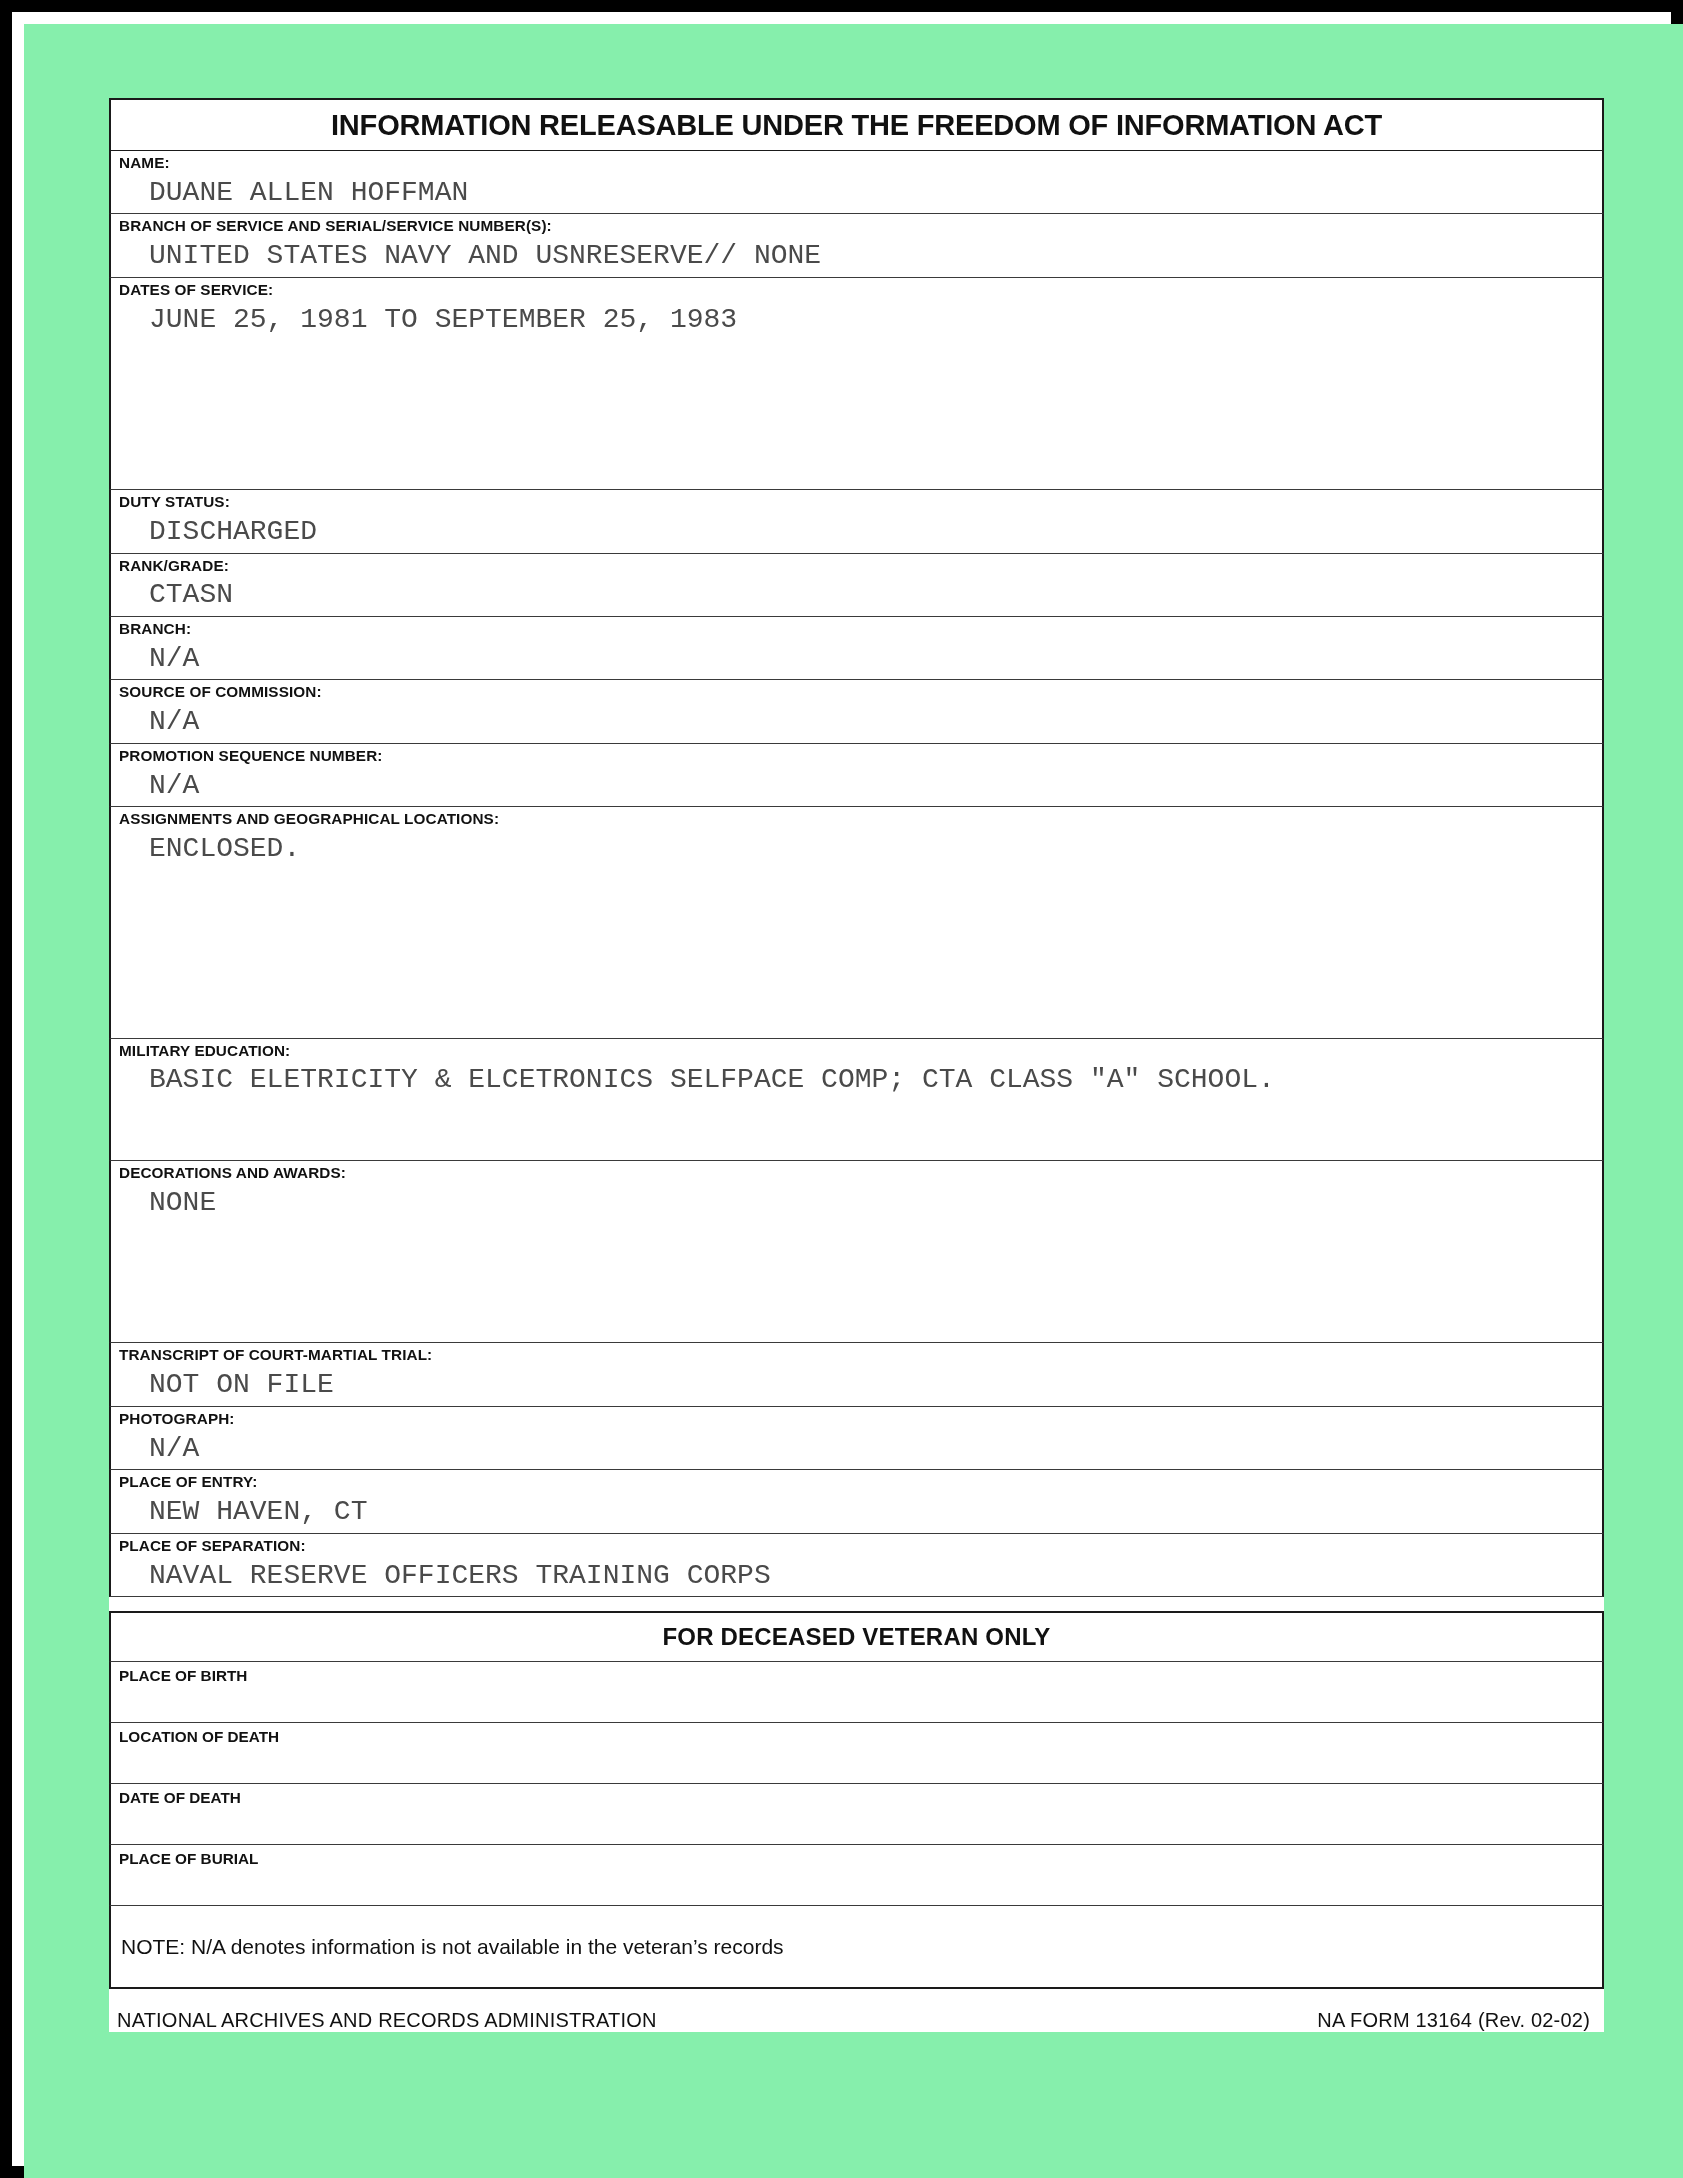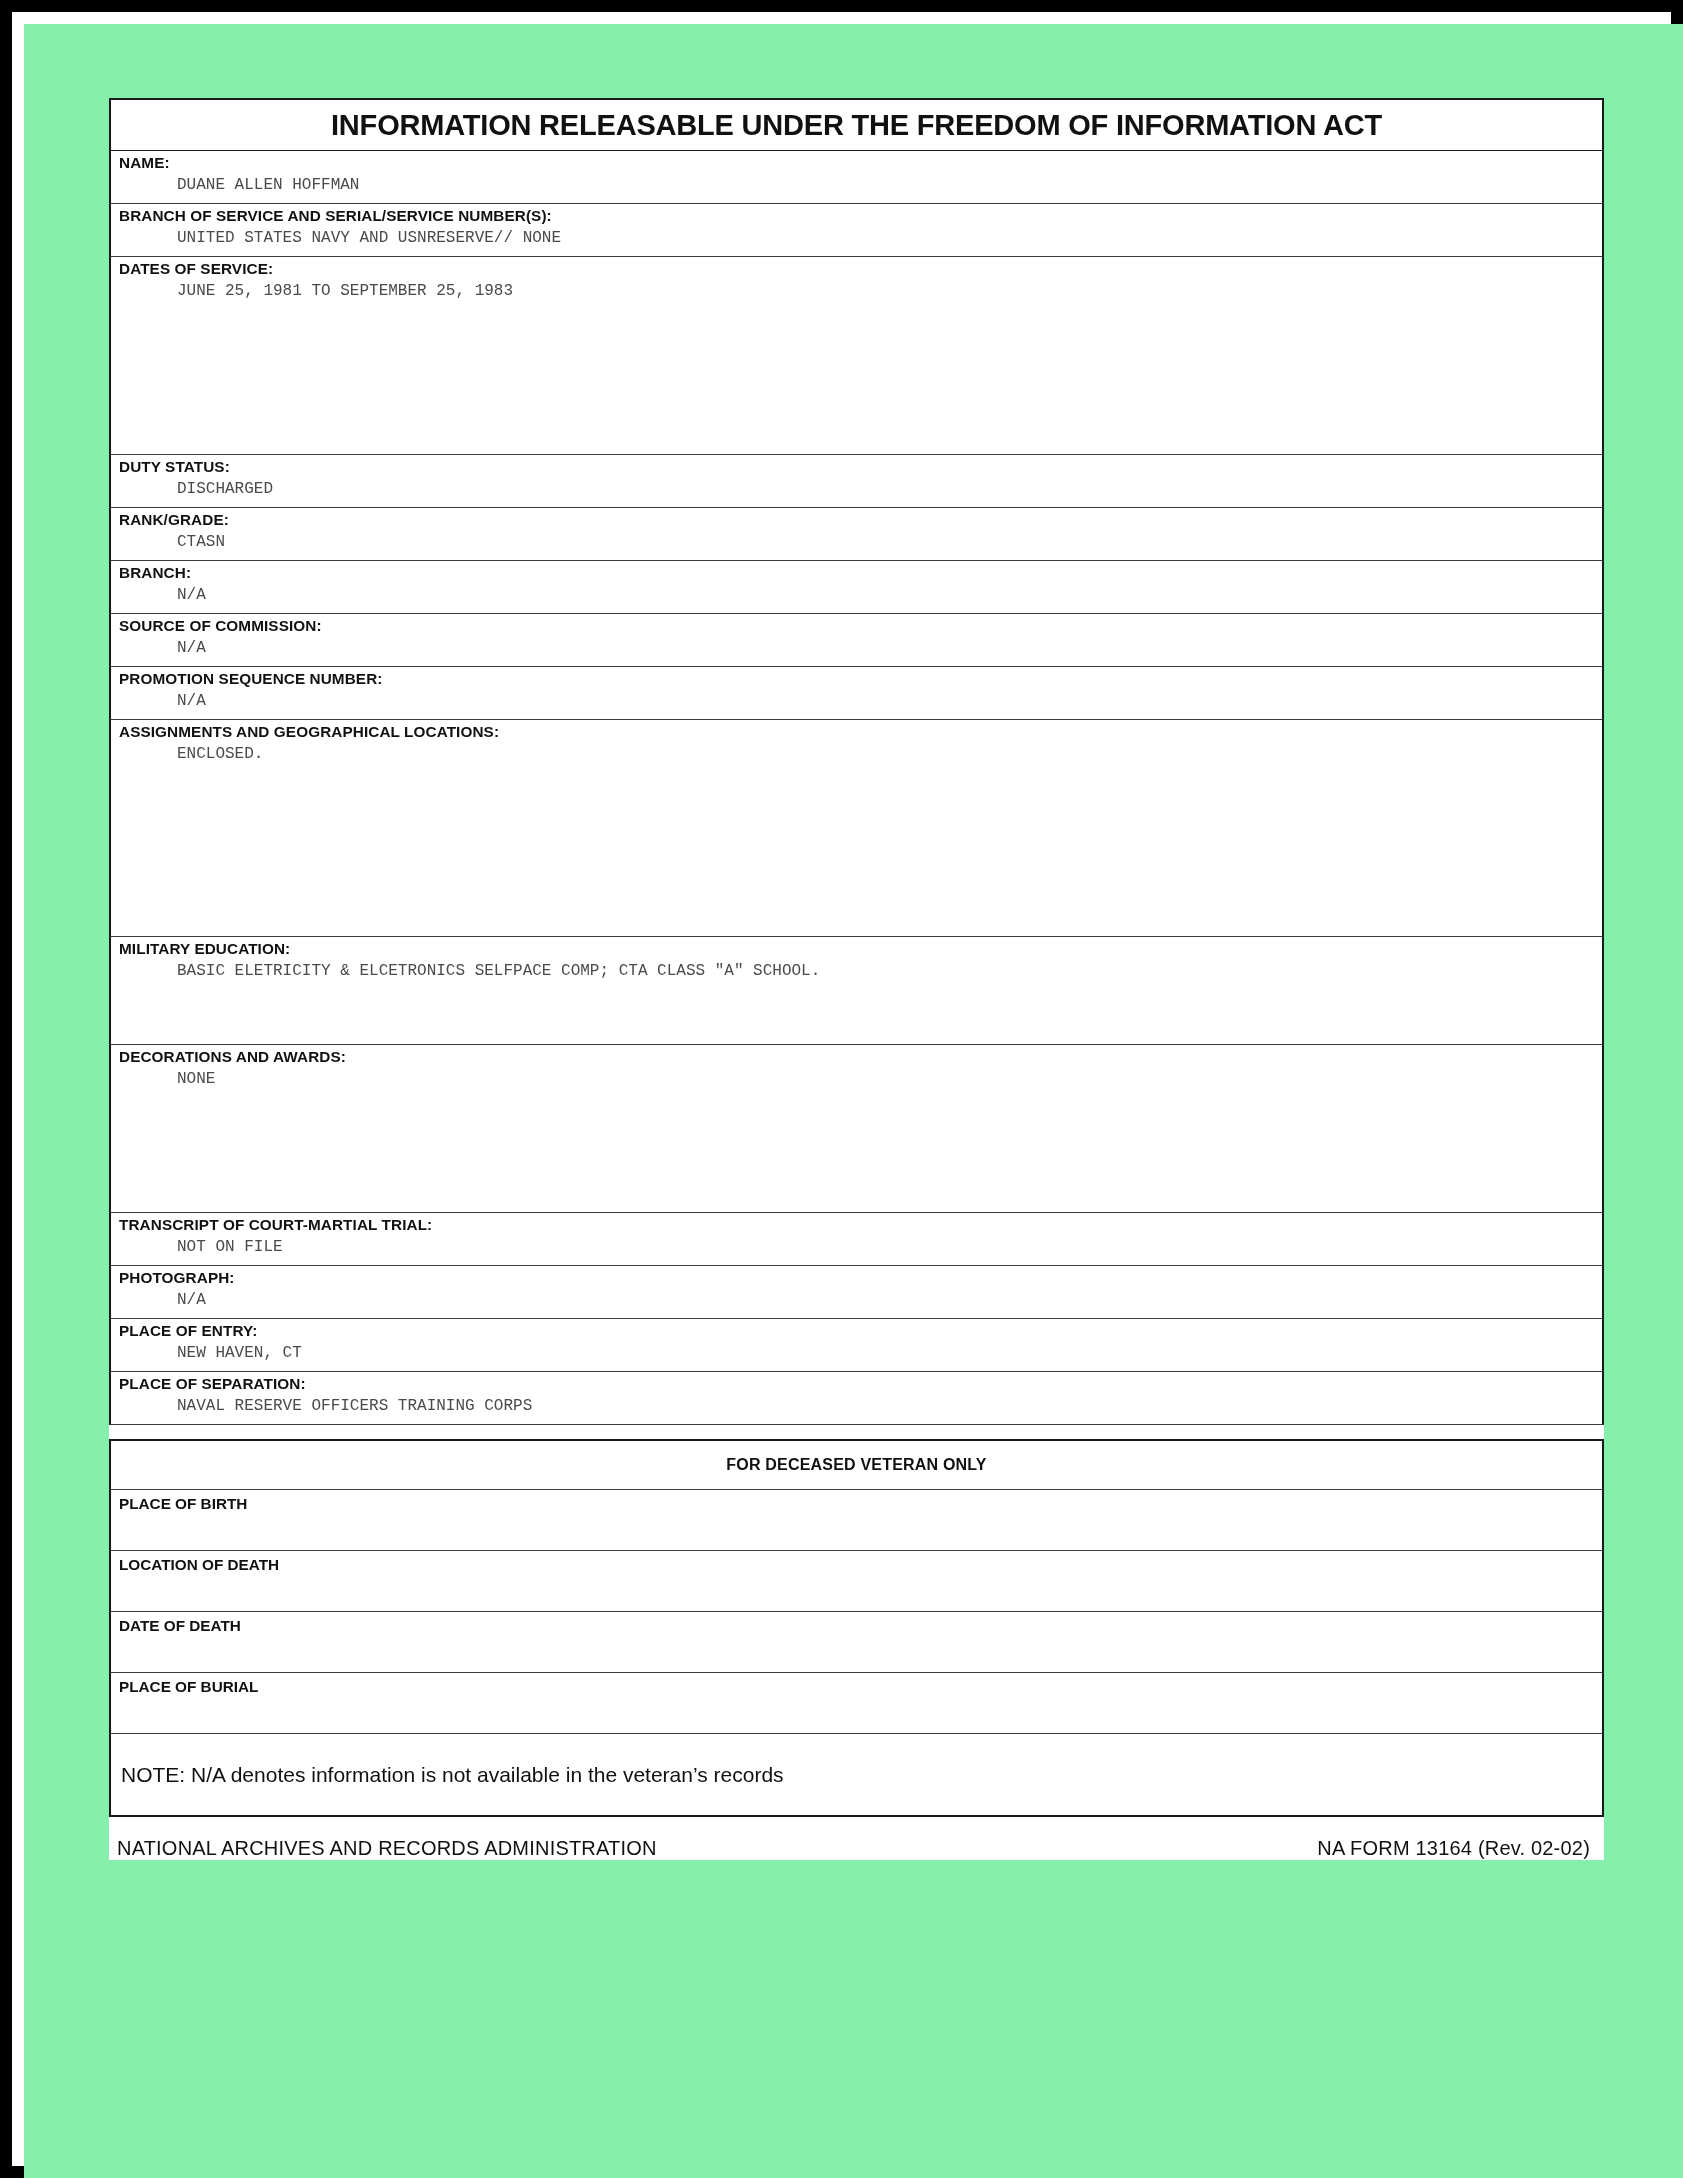--- a/index.html
+++ b/index.html
@@ -71,43 +71,42 @@
   .field .label {
     font-size: 15.3px;
     font-weight: bold;
     color: #111;
     padding: 4px 0 1px 8px;
     letter-spacing: 0.1px;
     line-height: 1.1;
   }
   .field .value {
     font-family: "Liberation Mono", "DejaVu Sans Mono", monospace;
-    font-size: 16px;
+    font-size: 28px;
     color: #4a4a4a;
     padding: 3px 0 4px 38px;
     line-height: 1.2;
     white-space: pre;
-    margin-left: 28px;
   }
   .field.h-small { min-height: 53px; }
 
   
   .section-header {
     border-left: 2px solid #1a1a1a;
     border-right: 2px solid #1a1a1a;
     border-top: 2px solid #1a1a1a;
     border-bottom: 1px solid #3a3a3a;
     height: 48px;
     display: flex;
     align-items: center;
     justify-content: center;
     background: #ffffff;
   }
   .section-header .section-title {
-    font-size: 16px;
+    font-size: 24px;
     font-weight: bold;
     color: #111;
     letter-spacing: 0.2px;
   }
   .blank-field {
     border-left: 2px solid #1a1a1a;
     border-right: 2px solid #1a1a1a;
     border-bottom: 1px solid #3a3a3a;
     height: 61px;
     box-sizing: border-box;

